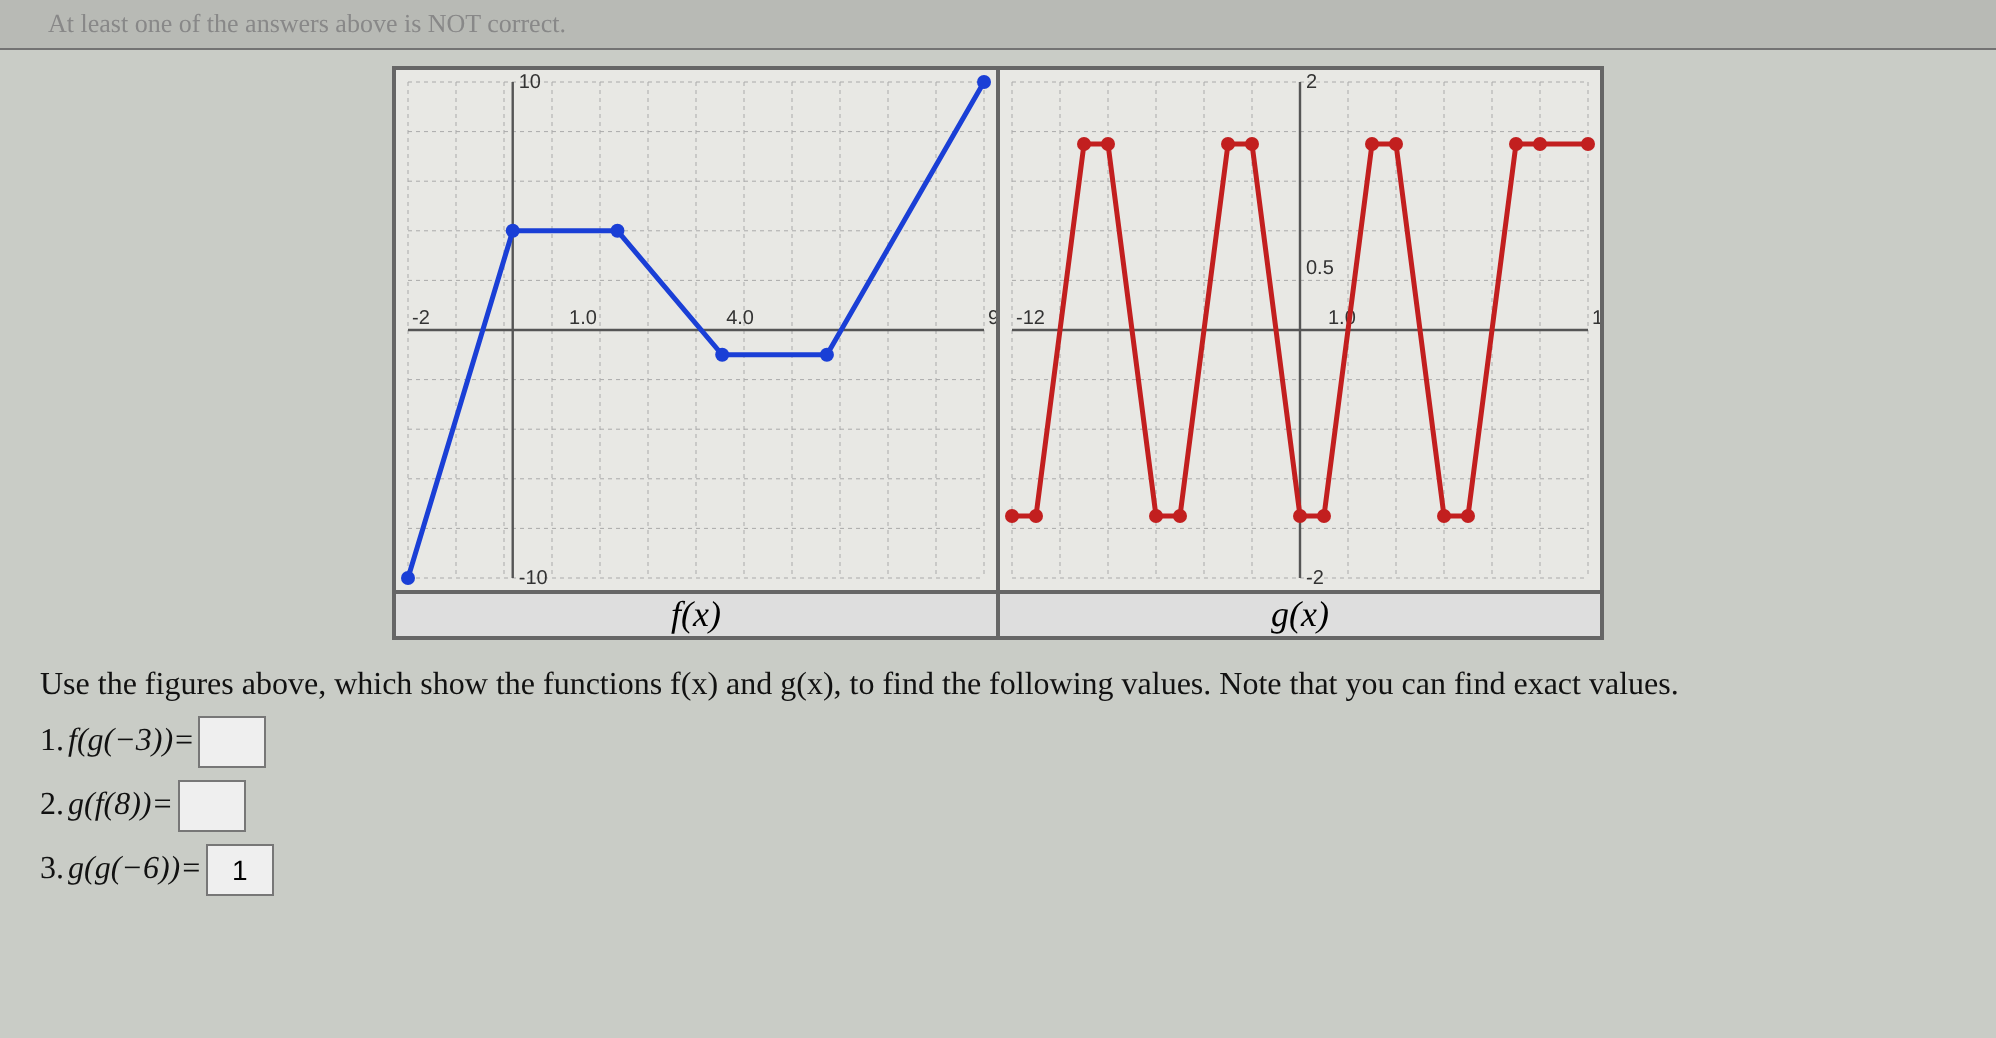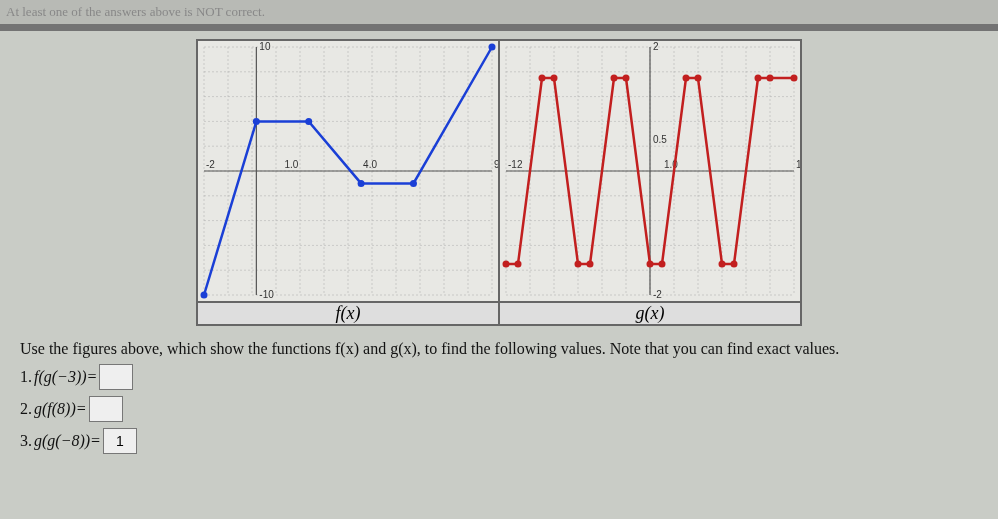--- a/index.html
+++ b/index.html
@@ -8,22 +8,22 @@
     font-family: Georgia, 'Times New Roman', serif;
     background: #c9ccc6;
     width: 998px;
     height: 519px;
     overflow: hidden;
   }
   .banner {
     background: #b8bab5;
     color: #888;
     font-size: 13px;
-    padding: 4px 6px;
-    border-bottom: 7px solid #737373;
+    padding: 4px 24px;
+    border-bottom: 1px solid #737373;
   }
   .chart-wrap {
     text-align: center;
     margin-top: 8px;
   }
   .chart-table {
     display: inline-table;
     border-collapse: collapse;
     background: #dcdcd8;
   }
@@ -204,17 +204,17 @@
         <span class="math">f(g(−3))=</span>
         <input class="ans-box" style="">
       </div>
       <div class="qline">
         <span>2. </span>
         <span class="math">g(f(8))=</span>
         <input class="ans-box" style="">
       </div>
       <div class="qline">
         <span>3. </span>
-        <span class="math">g(g(−8))=</span>
+        <span class="math">g(g(−6))=</span>
         <input class="ans-box" value="1" style="">
       </div>
     </div>
 </div>
 
 </body></html>

